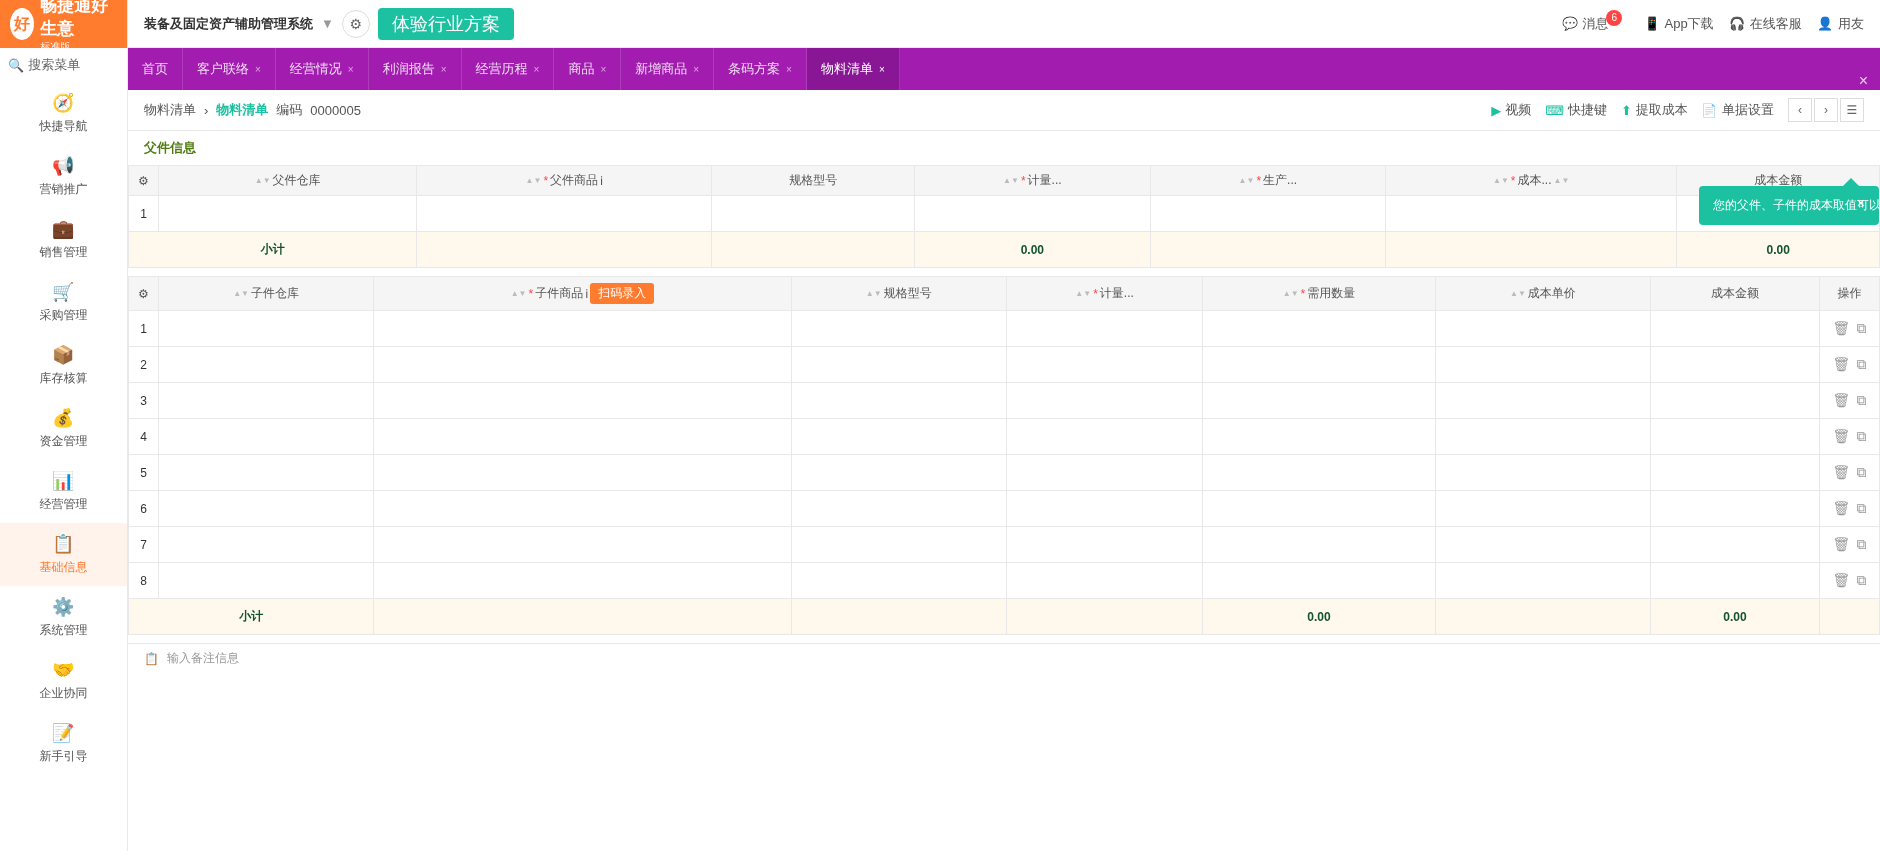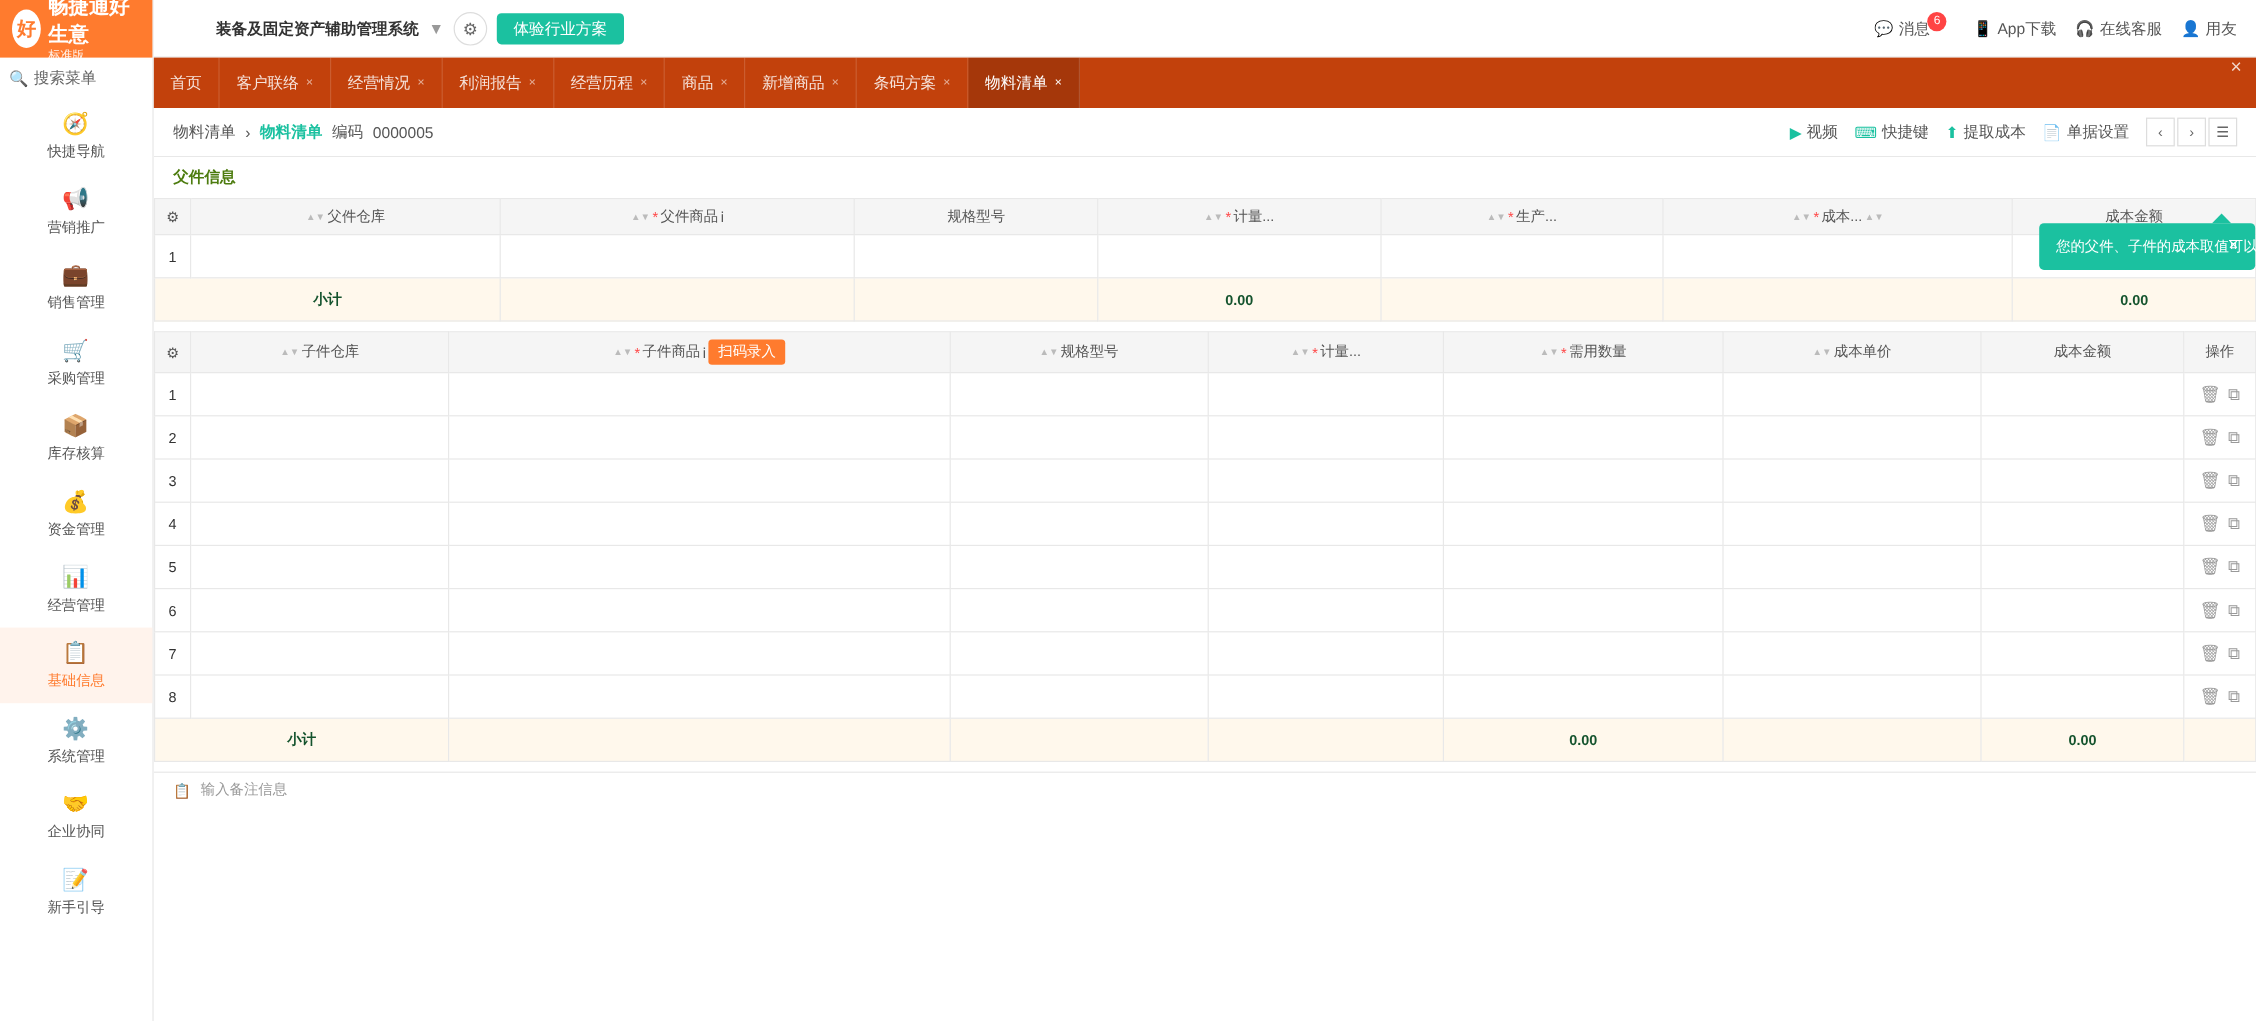--- a/index.html
+++ b/index.html
@@ -82,39 +82,39 @@
       border-bottom: 1px solid #e8e8e8;
       flex-shrink: 0;
     }
     .header-left {
       display: flex;
       align-items: center;
       gap: 8px;
       color: #333;
       font-size: 13px;
     }
-    .system-name { font-weight: bold; color: #333; margin-left: 36px; }
+    .system-name { font-weight: bold; color: #333; }
     .header-arrow { color: #999; }
     .gear-btn {
       width: 28px; height: 28px;
       border-radius: 50%;
       border: 1px solid #ddd;
       display: flex; align-items: center; justify-content: center;
       cursor: pointer;
       color: #666;
       font-size: 14px;
     }
     .trial-btn {
       background: #1bc1a0;
       color: #fff;
       border: none;
       border-radius: 4px;
       padding: 4px 14px;
       cursor: pointer;
-      font-size: 13px;
+      font-size: 18px;
     }
     .header-right {
       display: flex;
       align-items: center;
       gap: 16px;
       color: #555;
       font-size: 13px;
     }
     .header-right-item {
       display: flex;
@@ -129,23 +129,23 @@
       width: 16px; height: 16px;
       display: flex; align-items: center; justify-content: center;
       font-size: 10px;
       position: relative;
       top: -6px;
       left: -6px;
     }
 
     
     .nav-tabs {
-      background: #c2410c;
-      display: flex;
-      align-items: flex-start;
+      background: #a21caf;
+      display: flex;
+      align-items: flex-end;
       height: 42px;
       flex-shrink: 0;
       overflow: hidden;
     }
     .nav-tab {
       padding: 0 14px;
       height: 42px;
       display: flex;
       align-items: center;
       gap: 4px;

